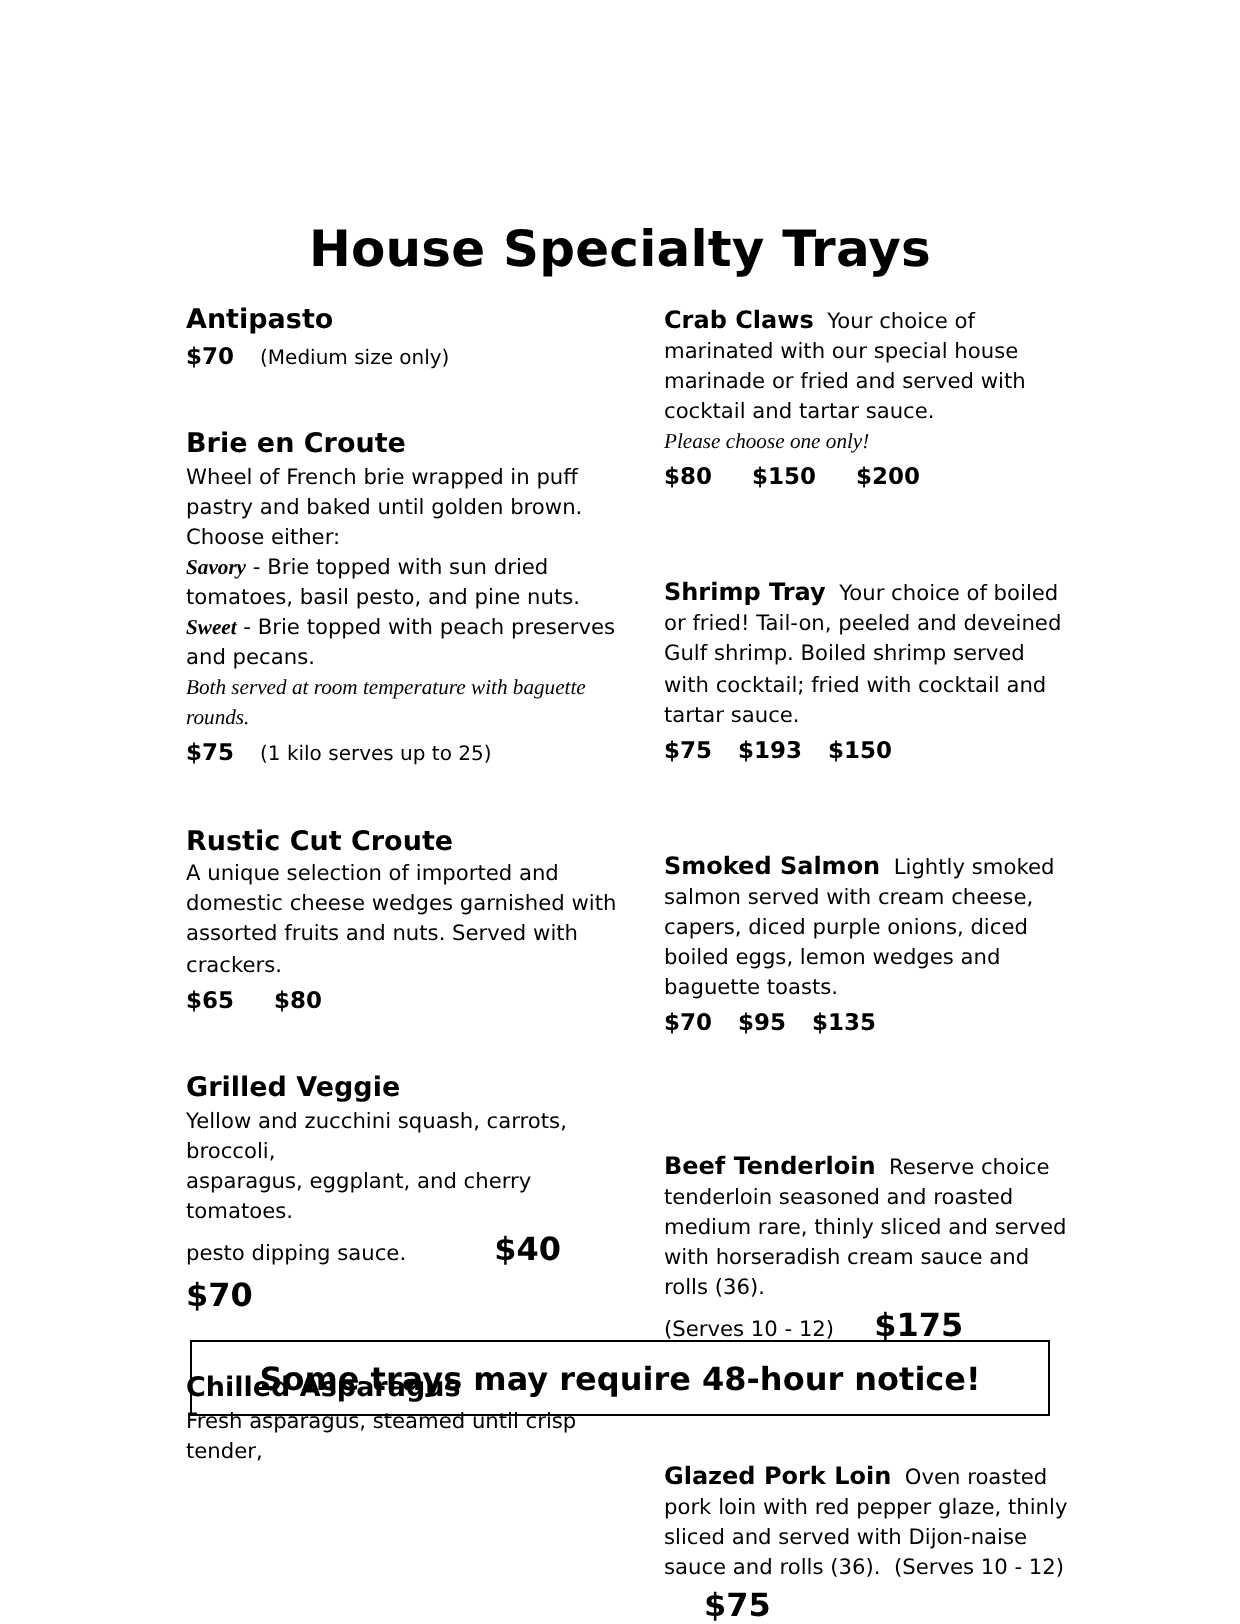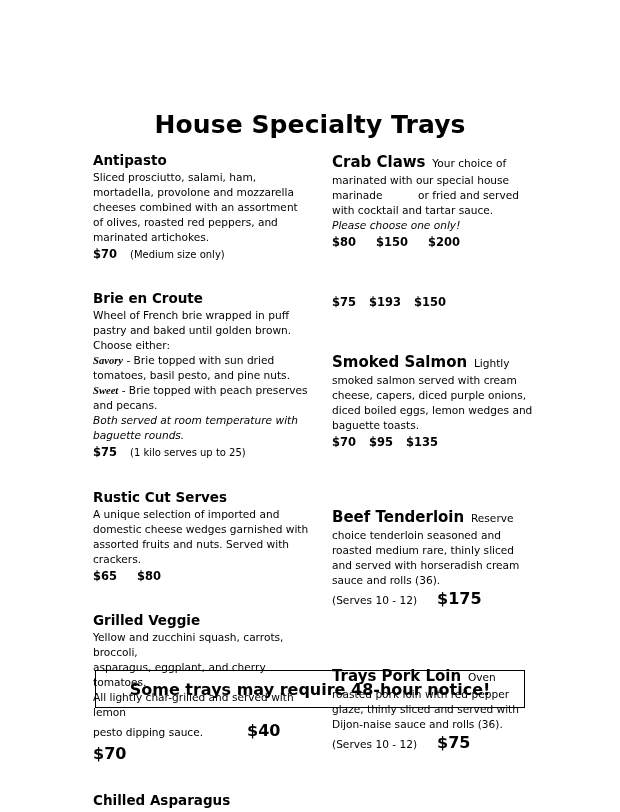--- a/index.html
+++ b/index.html
@@ -53,42 +53,42 @@
   .item {
     margin-bottom: 13px;
   }
   .item-head {
     font-size: 13.5px;
     font-weight: bold;
     line-height: 1.25;
     margin-bottom: 1px;
   }
   .item-head-inline {
-    font-size: 15px;
+    font-size: 12px;
     font-weight: bold;
     line-height: 1.42;
   }
   .item-desc {
     font-size: 10.6px;
     line-height: 1.42;
   }
   .lead-para {
     font-size: 10.6px;
     line-height: 1.42;
   }
   .ital {
     font-style: italic;
+    font-family: Liberation Serif, serif;
   }
   .bold-ital {
     font-weight: bold;
     font-style: italic;
     font-family: Liberation Serif, serif;
   }
   .uline {
-    margin-left: 32px;
   }
   .price-line {
     font-size: 11.5px;
     font-weight: bold;
     line-height: 1.5;
     margin-top: 1px;
   }
   .price-line .note {
     font-size: 10px;
     font-weight: normal;
@@ -124,21 +124,20 @@
 <div class="page">
 
   <div class="menu-title">House Specialty Trays</div>
 
   <div class="columns">
 
     <div class="col col-left">
 
       <div class="item">
         <div class="item-head">Antipasto</div>
-        <div class="item-desc">Sliced prosciutto, salami, ham, mortadella, provolone and mozzarella cheeses combined with an assortment of olives, roasted red peppers, and marinated artichokes.</div>
         <div class="price-line">
           <span>$70</span><span class="price-gap-sm"></span><span class="note">(Medium size only)</span>
         </div>
       </div>
 
       <div class="spacer-lg"></div>
 
       <div class="item">
         <div class="item-head">Brie en Croute</div>
         <div class="item-desc">Wheel of French brie wrapped in puff pastry and baked until golden brown.  Choose either:</div>
@@ -150,34 +149,33 @@
         </div>
         <div class="item-desc ital">Both served at room temperature with baguette rounds.</div>
         <div class="price-line">
           <span>$75</span><span class="price-gap-sm"></span><span class="note">(1 kilo serves up to 25)</span>
         </div>
       </div>
 
       <div class="spacer-lg"></div>
 
       <div class="item">
-        <div class="item-head">Rustic Cut Serves</div>
+        <div class="item-head">Rustic Cut Croute</div>
         <div class="item-desc">A unique selection of imported and domestic cheese wedges garnished with assorted fruits and nuts.  Served with crackers.</div>
         <div class="price-line">
           <span>$65</span><span class="price-gap-md"></span><span>$80</span>
         </div>
       </div>
 
       <div class="spacer-lg"></div>
 
       <div class="item">
         <div class="item-head">Grilled Veggie</div>
         <div class="item-desc">Yellow and zucchini squash, carrots, broccoli,</div>
         <div class="item-desc">asparagus, eggplant, and cherry tomatoes.</div>
-        <div class="item-desc">All lightly char-grilled and served with lemon</div>
         <div class="item-desc">
           <span>pesto dipping sauce.</span><span class="price-gap-lg"></span><span class="inline-price">$40</span><span class="price-gap-md"></span><span class="inline-price">$70</span>
         </div>
       </div>
 
       <div class="spacer-lg"></div>
 
       <div class="item">
         <div class="item-head">Chilled Asparagus</div>
         <div class="item-desc">Fresh asparagus, steamed until crisp tender,</div>
@@ -196,20 +194,24 @@
         <div class="item-desc ital">Please choose one only!</div>
         <div class="price-line">
           <span>$80</span><span class="price-gap-md"></span><span>$150</span><span class="price-gap-md"></span><span>$200</span>
         </div>
       </div>
 
       <div class="spacer-lg"></div>
       <div class="spacer-lg"></div>
 
       <div class="item">
+        <div class="lead-para">
+          <span class="item-head-inline">Shrimp Tray</span>&nbsp;
+          <span>Your choice of boiled or fried!  Tail-on, peeled and deveined Gulf shrimp. Boiled shrimp served with cocktail; fried with cocktail and tartar sauce.</span>
+        </div>
         <div class="price-line">
           <span>$75</span><span class="price-gap-sm"></span><span>$193</span><span class="price-gap-sm"></span><span>$150</span>
         </div>
       </div>
 
       <div class="spacer-lg"></div>
       <div class="spacer-lg"></div>
 
       <div class="item">
         <div class="lead-para">
@@ -234,21 +236,21 @@
           <span>(Serves 10 - 12)</span><span class="price-gap-md"></span><span class="inline-price">$175</span>
         </div>
       </div>
 
       <div class="spacer-lg"></div>
       <div class="spacer-lg"></div>
       <div class="spacer-lg"></div>
 
       <div class="item">
         <div class="lead-para">
-          <span class="item-head-inline">Trays Pork Loin</span>&nbsp;
+          <span class="item-head-inline">Glazed Pork Loin</span>&nbsp;
           <span>Oven roasted pork loin with red pepper glaze, thinly sliced and served with Dijon-naise sauce and rolls (36).</span><span>&nbsp; </span><span>(Serves 10 - 12)</span><span class="price-gap-md"></span><span class="inline-price">$75</span>
         </div>
       </div>
 
     </div>
 
   </div>
 
   <div class="notice-box">
     <div class="notice-text">Some trays may require 48-hour notice!</div>

